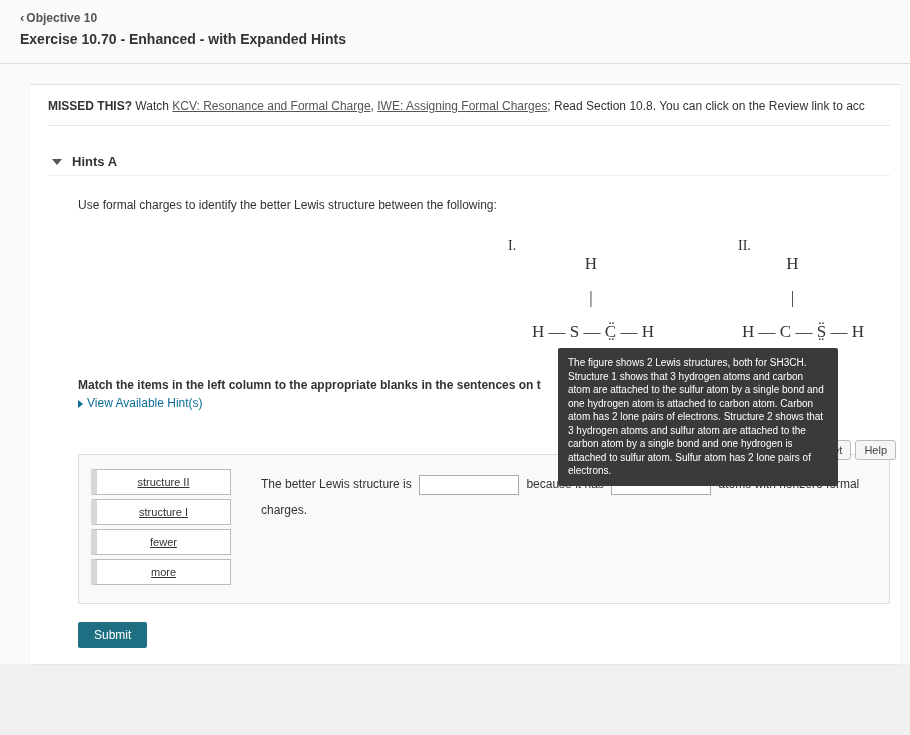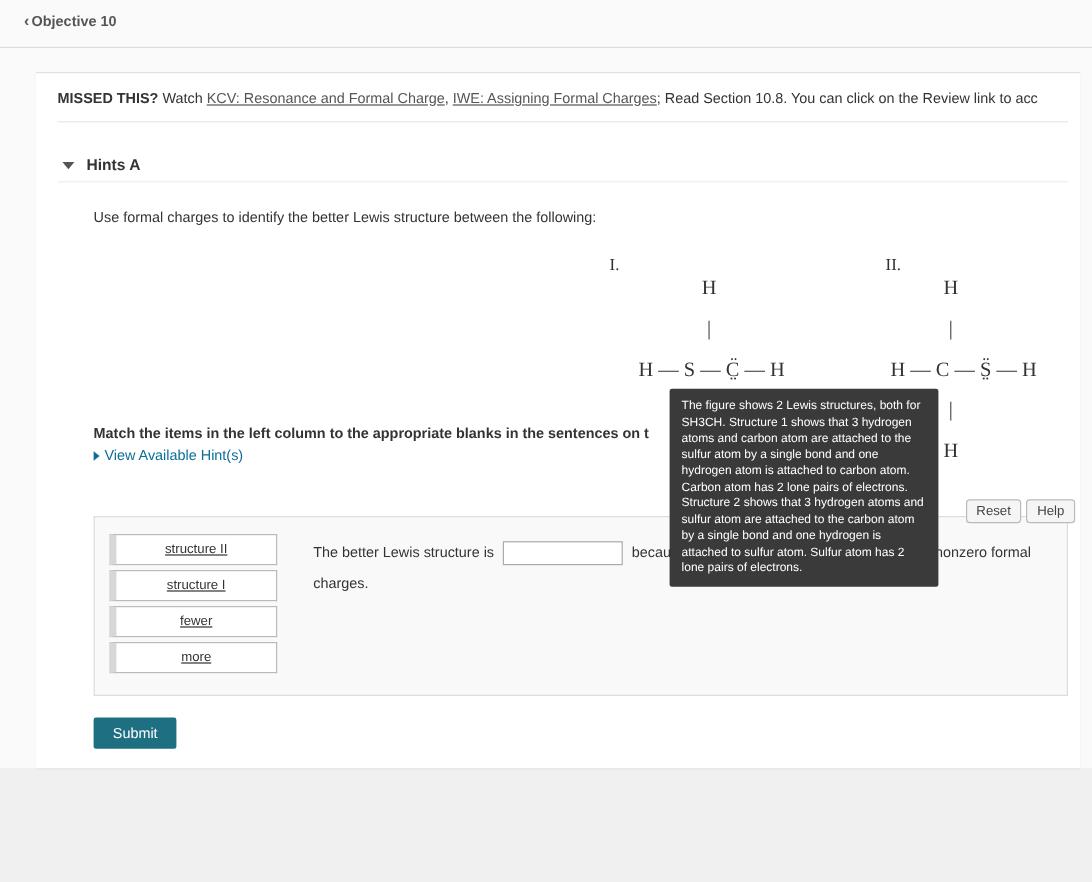--- a/index.html
+++ b/index.html
@@ -94,21 +94,21 @@
   .hints-link { color:#0b6e99; font-size:12px; cursor:pointer; }
   .hints-link .tri { display:inline-block; width:0;height:0;border-top:4px solid transparent;border-bottom:4px solid transparent;border-left:5px solid #0b6e99; margin-right:4px; vertical-align:middle;}
   .work-area {
     position: relative;
     margin-top: 8px;
   }
   .tooltip {
     position: absolute;
     left: 480px;
     top: -30px;
-    width: 224px;
+    width: 280px;
     background: #3a3a3a;
     color: #fff;
     font-size: 10px;
     padding: 8px 10px;
     line-height: 1.35;
     z-index: 20;
     border-radius: 2px;
   }
   .btn-row {
     position: absolute;
@@ -181,20 +181,21 @@
   }
 </style>
 </head>
 <body>
 
 <div class="page">
   <div class="header">
     <div class="back-link">
       <span class="chev">‹</span><span>Objective 10</span>
     </div>
+    <div class="exercise-title">Exercise 10.70 - Enhanced - with Expanded Hints</div>
   </div>
   <div class="divider"></div>
 
   <div class="content">
 
     <div class="missed-line">
       <b>MISSED THIS?</b>
       <span>Watch</span>
       <span class="under-link">KCV: Resonance and Formal Charge</span>,
       <span class="under-link">IWE: Assigning Formal Charges</span><span>; Read Section 10.8. You can click on the Review link to acc</span>

